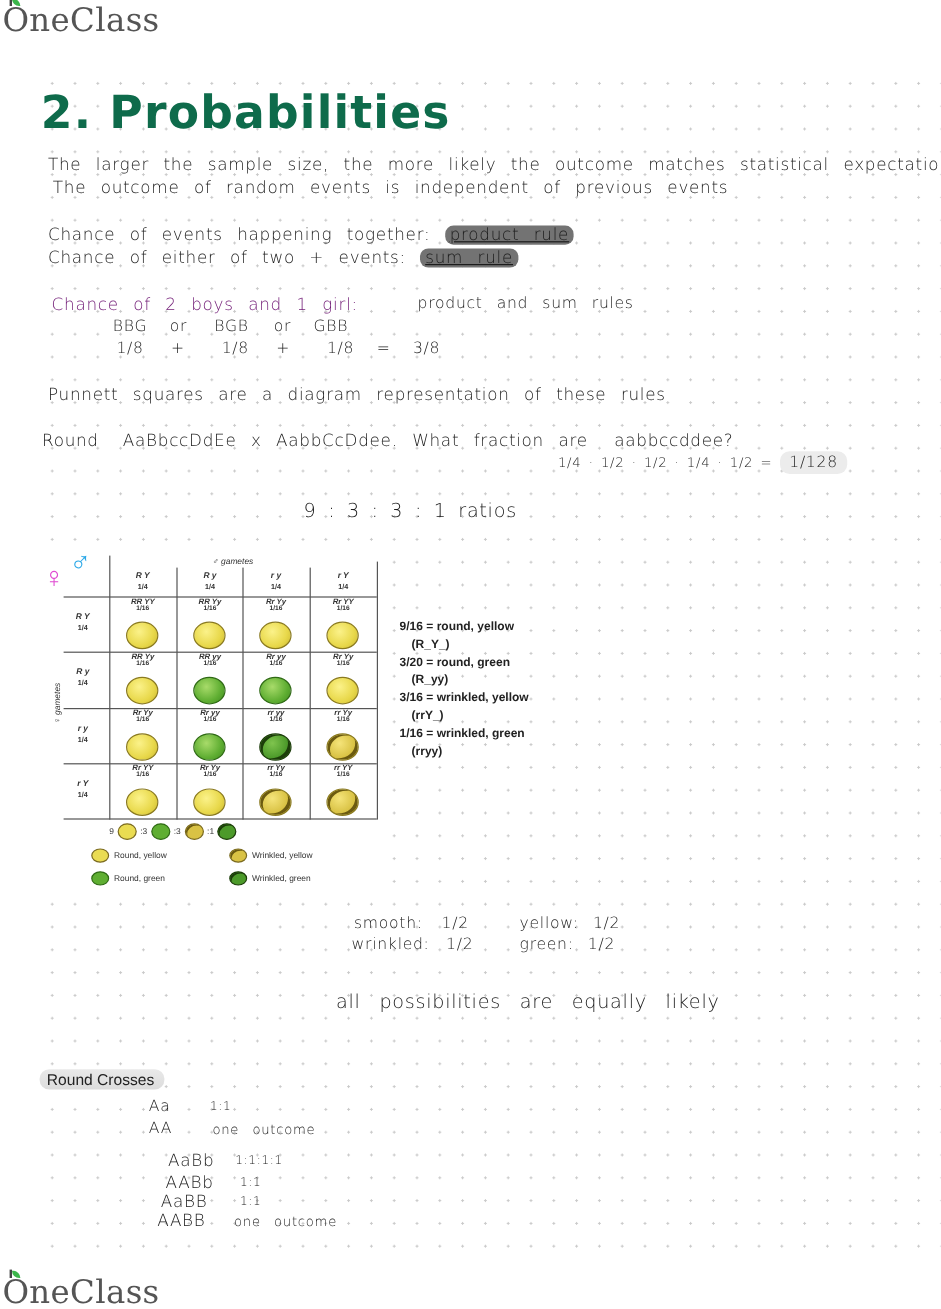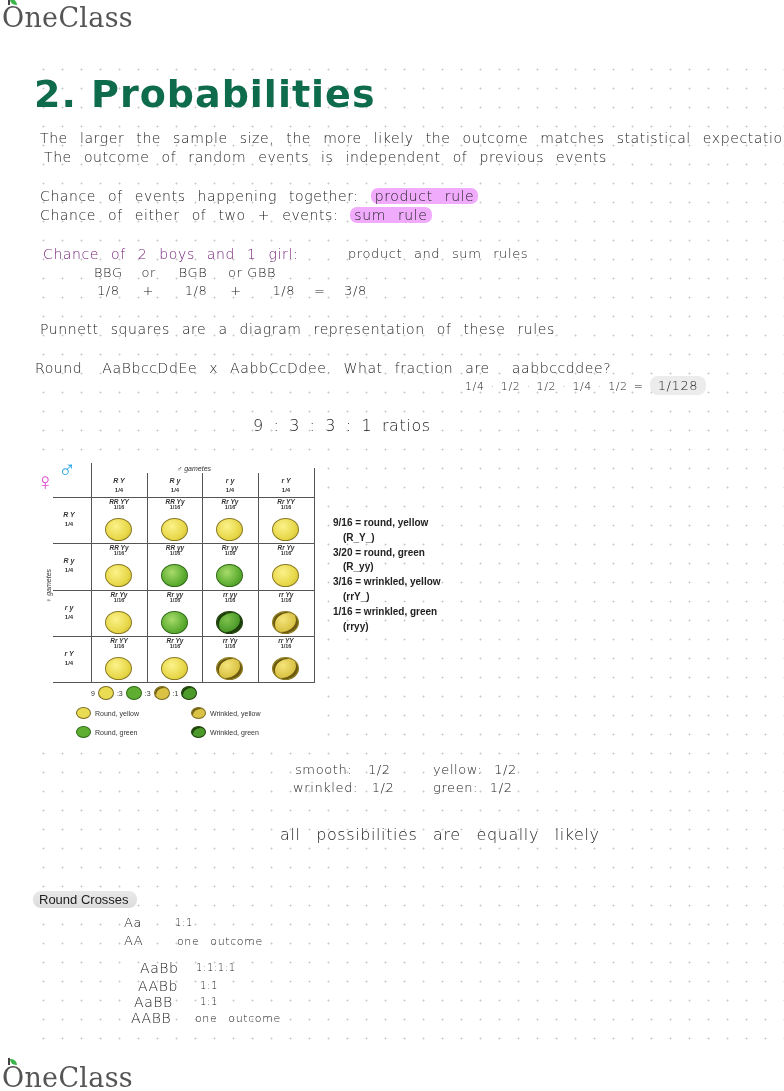--- a/index.html
+++ b/index.html
@@ -39,21 +39,21 @@
     white-space: nowrap;
     letter-spacing: 0.6px;
     word-spacing: 7px;
   }
   .title {
     position: absolute; left: 34px; top: 72px;
     font-family: "DejaVu Sans", sans-serif;
     font-size: 38px; color: #0e6b4b; letter-spacing: 1px; font-weight: bold;
   }
   .green { color: #701a75; }
-  .hl-green { background: #f0abfc; border-radius: 7px; padding: 0 4px; }
+  .hl-green { background: #737373; border-radius: 7px; padding: 0 4px; text-decoration: underline; }
   .hl-grey { background: #ececec; border-radius: 8px; padding: 2px 8px; }
   .f14 { font-size: 14px; }
   .f13 { font-size: 13px; }
   .f11 { font-size: 11px; }
   .f16 { font-size: 16px; }
 
   
   .punnett {
     position: absolute; left: 36px; top: 460px; width: 282px; height: 285px;
     background: #fff;
@@ -143,21 +143,21 @@
   <span class="hl-green">sum rule</span>
 </div>
 
 <div class="hand f14 green" style="left:43px; top:246px;">Chance of 2 boys and 1 girl:</div>
 <div class="hand f13" style="left:348px; top:246px;">product and sum rules</div>
 <div class="hand f13" style="left:94px; top:265px; word-spacing:0;">
   <span>BBG</span>
   <span style="margin-left:14px">or</span>
   <span style="margin-left:18px">BGB</span>
   <span style="margin-left:16px">or</span>
-  <span style="margin-left:0">GBB</span>
+  <span style="margin-left:14px">GBB</span>
 </div>
 <div class="hand f13" style="left:97px; top:283px; word-spacing:0;">
   <span>1/8</span>
   <span style="margin-left:18px">+</span>
   <span style="margin-left:26px">1/8</span>
   <span style="margin-left:18px">+</span>
   <span style="margin-left:26px">1/8</span>
   <span style="margin-left:14px">=</span>
   <span style="margin-left:14px">3/8</span>
 </div>

